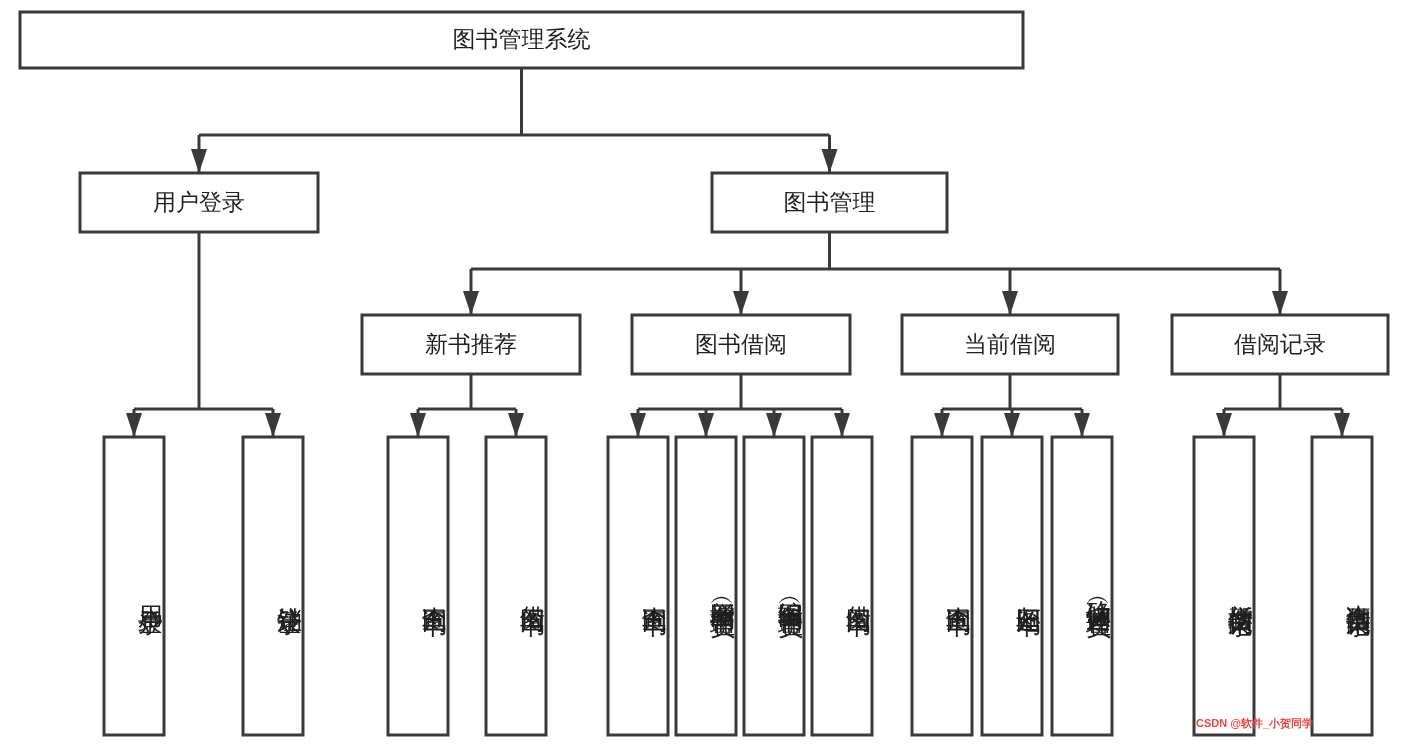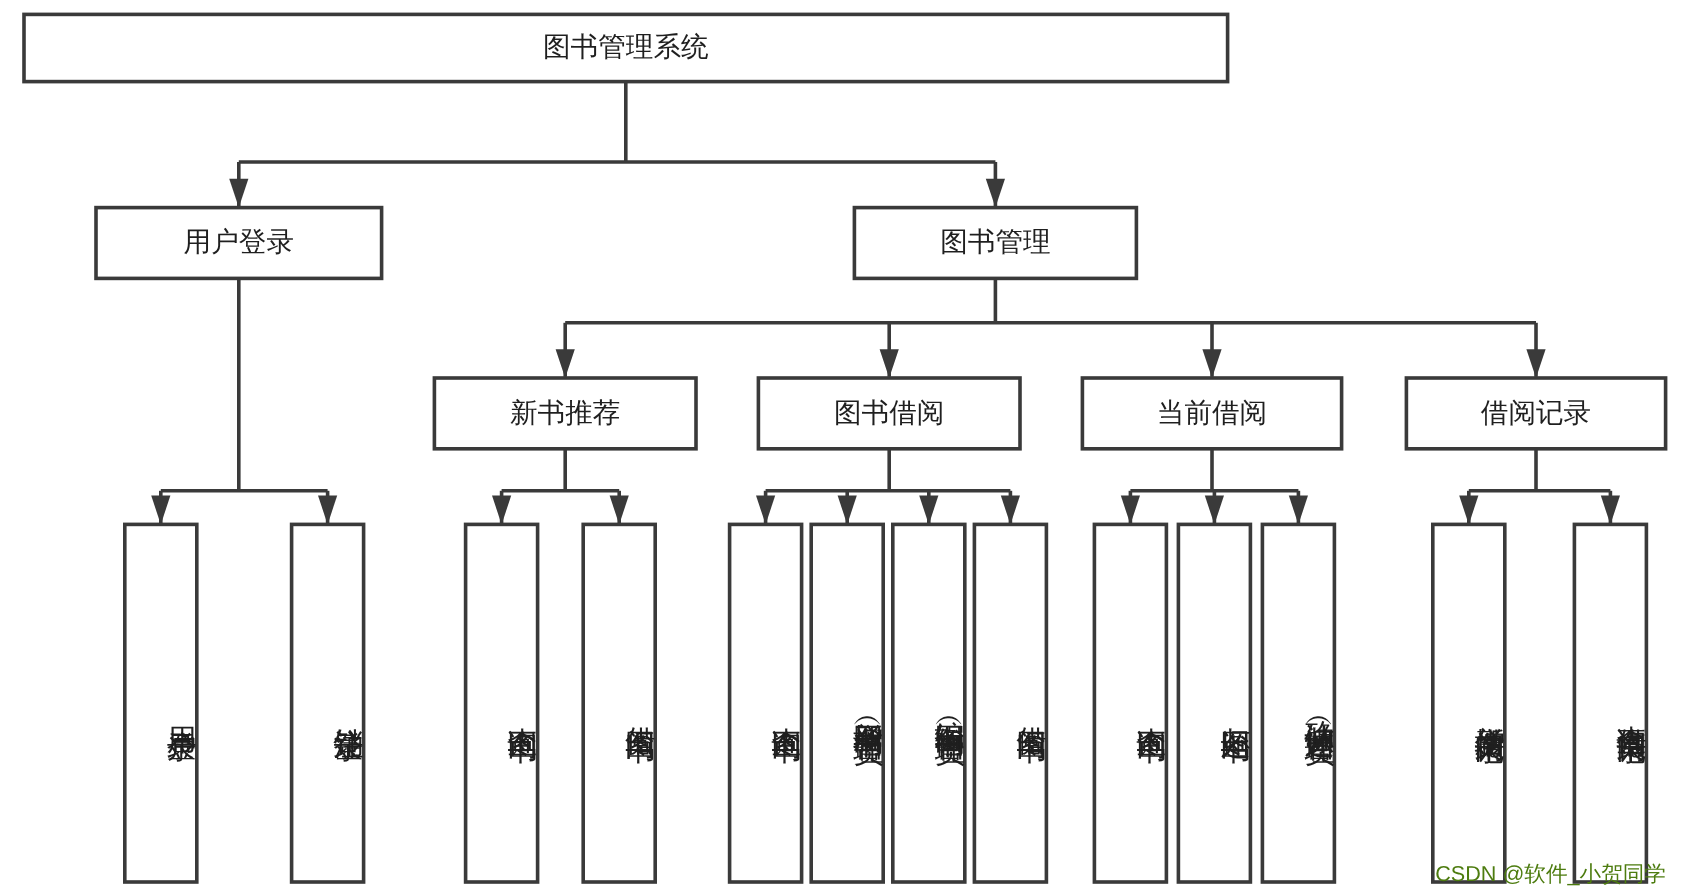--- a/index.html
+++ b/index.html
@@ -56,23 +56,24 @@
     line-height: 1.08;
     color: #1f1f1f;
     letter-spacing: 2px;
     text-align: center;
     white-space: nowrap;
     pointer-events: none;
   }
   .watermark {
     position: absolute;
     font-family: "Liberation Sans", "DejaVu Sans", sans-serif;
-    font-size: 18px;
-    color: #4d7c0f;
+    font-size: 11px;
+    color: #ef4444;
     white-space: nowrap;
+    font-weight: bold;
   }
 </style>
 </head>
 <body>
 
 <div id="diagram-root">
 
   <svg class="diagram-canvas" viewBox="0 0 1405 747">
     <g id="connectors-layer">
         <polyline points="521.5,68 521.5,135" class="connector"></polyline>

